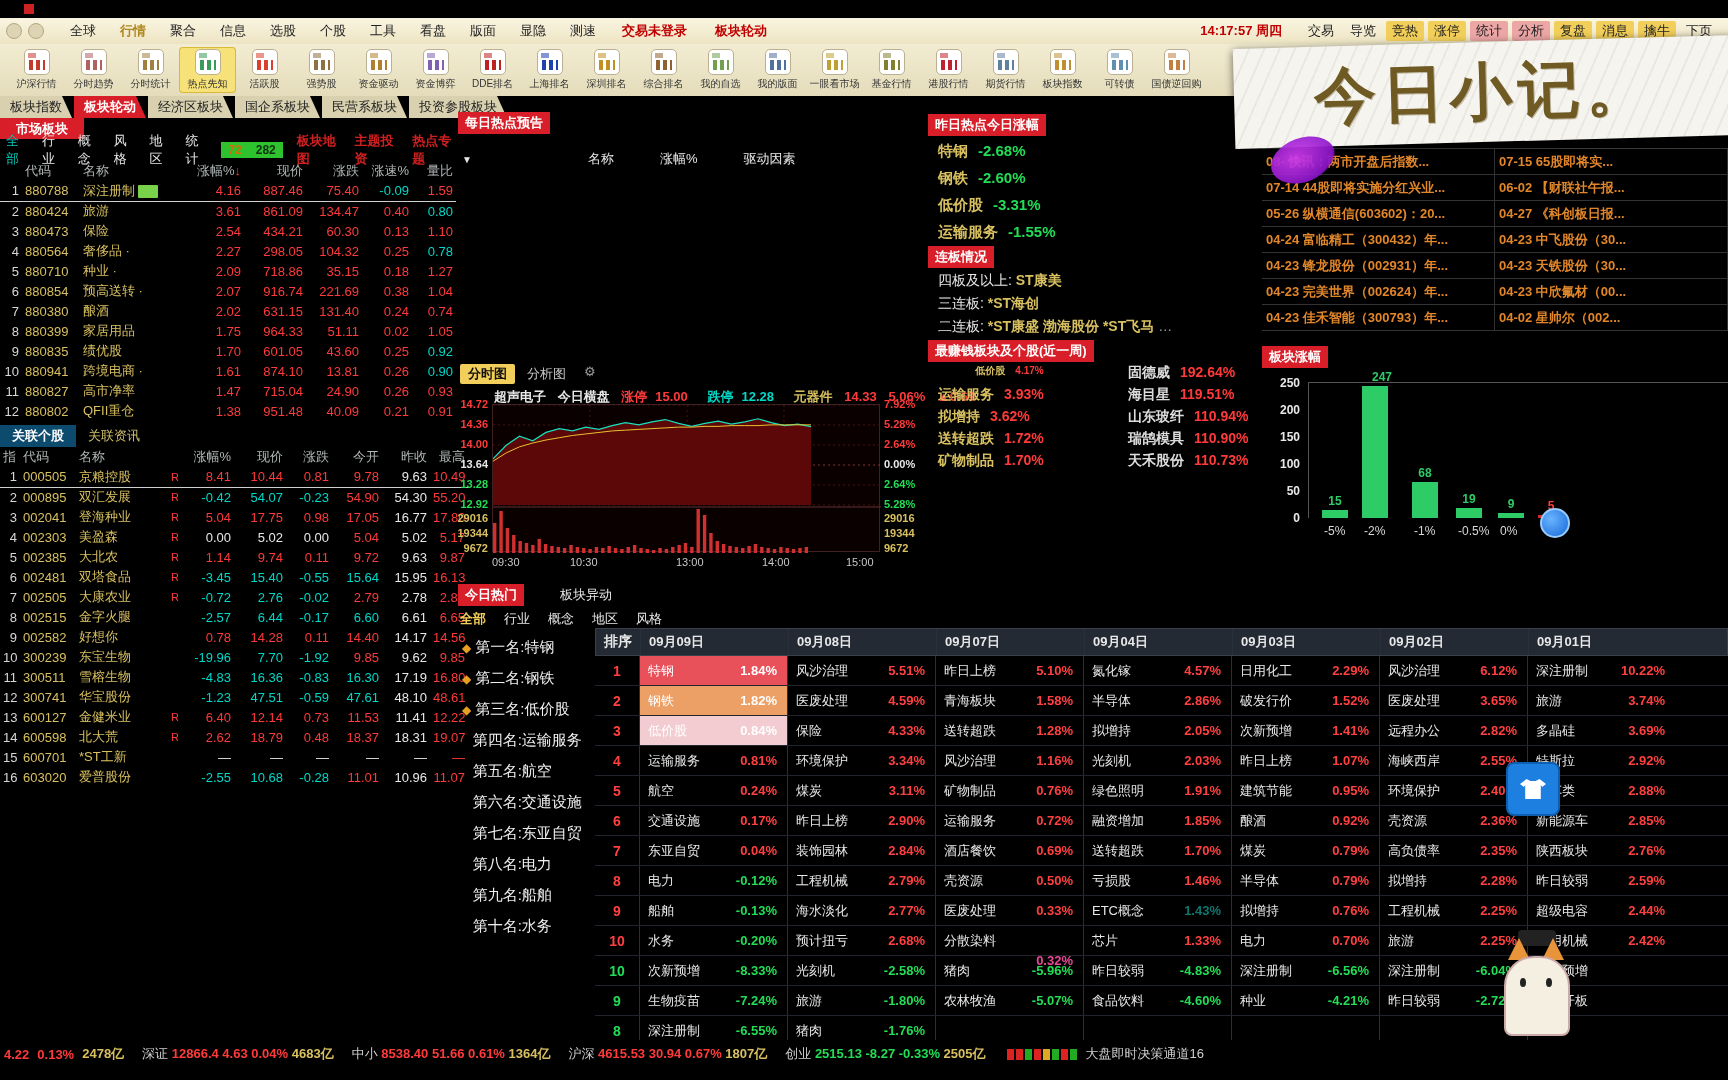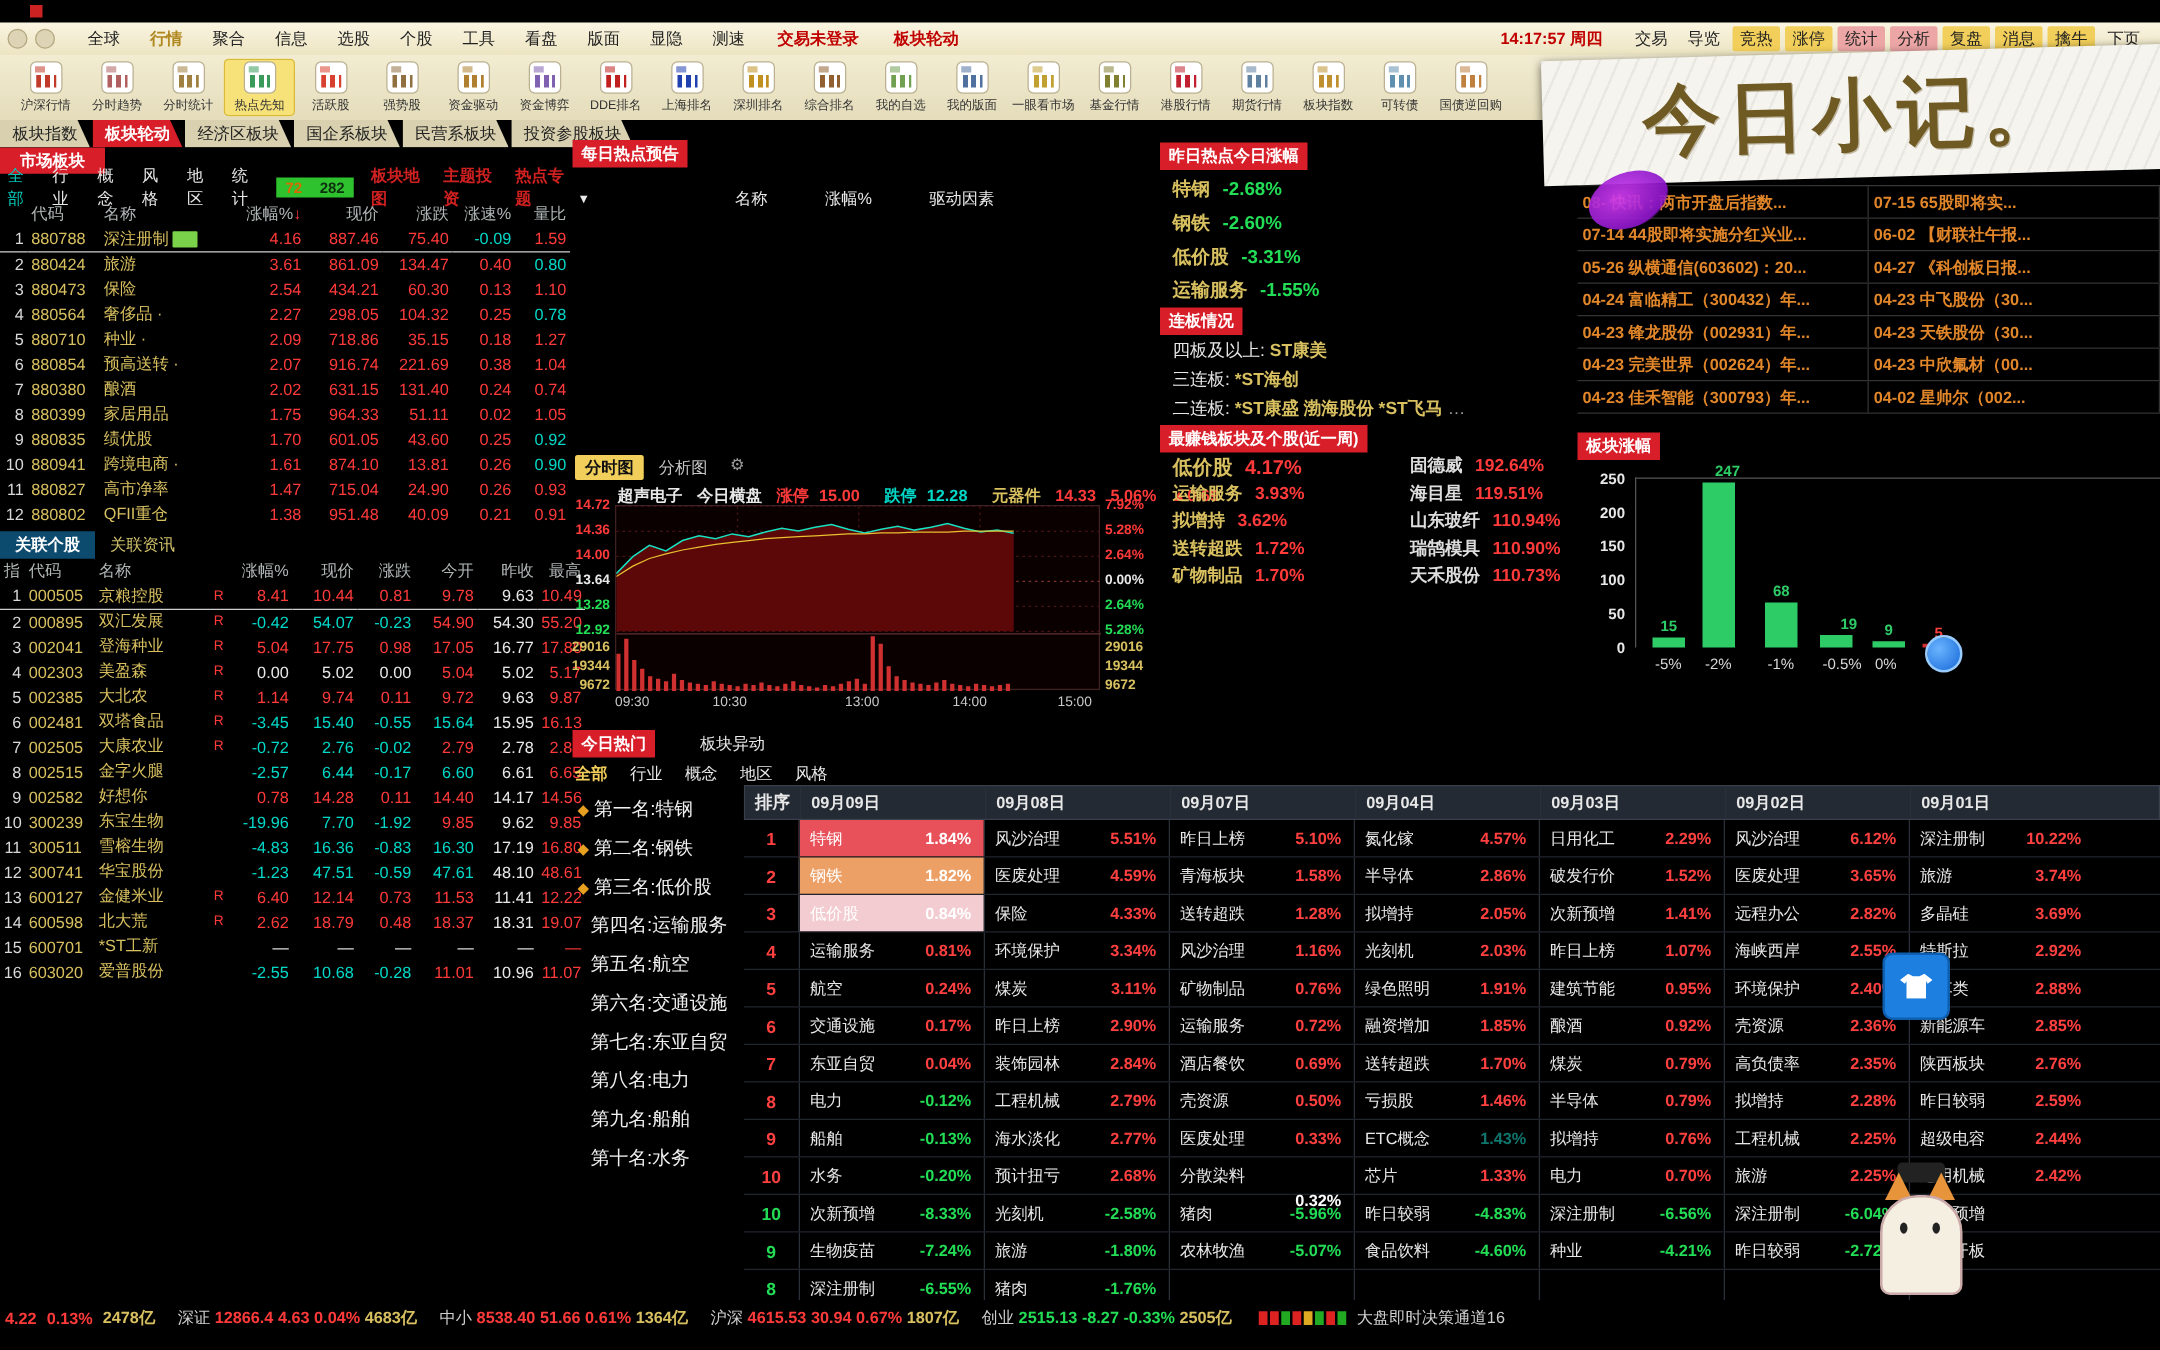--- a/index.html
+++ b/index.html
@@ -870,21 +870,21 @@
 
   <span class="badge abs" style="top:246px;left:928px;">连板情况</span>
   <div class="abs" id="lianban-rows" style="top:272px;left:938px;font-size:14px;">
       <div style="height: 23px;"><span class="white">四板及以上:  </span><span class="yellow b">ST康美</span></div>
       <div style="height: 23px;"><span class="white">三连板:  </span><span class="yellow b">*ST海创</span></div>
       <div style="height: 23px;"><span class="white">二连板:  </span><span class="yellow b">*ST康盛  渤海股份  *ST飞马</span><span class="gray">  …</span></div>
     </div>
 
   <span class="badge abs" style="top:340px;left:928px;">最赚钱板块及个股(近一周)</span>
   <div class="abs" id="money-sectors" style="top:364px;left:938px;">
-      <div class="kv" style="height: 22px; font-size: 16px;"><span class="k">低价股</span><span class="red">4.17%</span></div>
+      <div class="kv" style="height: 22px; font-size: 10px; text-align: right;"><span class="k">低价股</span><span class="red">4.17%</span></div>
       <div class="kv" style="height: 22px; font-size: 14px;"><span class="k">运输服务</span><span class="red">3.93%</span></div>
       <div class="kv" style="height: 22px; font-size: 14px;"><span class="k">拟增持</span><span class="red">3.62%</span></div>
       <div class="kv" style="height: 22px; font-size: 14px;"><span class="k">送转超跌</span><span class="red">1.72%</span></div>
       <div class="kv" style="height: 22px; font-size: 14px;"><span class="k">矿物制品</span><span class="red">1.70%</span></div>
     </div>
   <div class="abs" id="money-stocks" style="top:364px;left:1128px;">
       <div class="kv" style="height: 22px; font-size: 14px;"><span class="k" style="color: rgb(221, 221, 221);">固德威</span><span class="red">192.64%</span></div>
       <div class="kv" style="height: 22px; font-size: 14px;"><span class="k" style="color: rgb(221, 221, 221);">海目星</span><span class="red">119.51%</span></div>
       <div class="kv" style="height: 22px; font-size: 14px;"><span class="k" style="color: rgb(221, 221, 221);">山东玻纤</span><span class="red">110.94%</span></div>
       <div class="kv" style="height: 22px; font-size: 14px;"><span class="k" style="color: rgb(221, 221, 221);">瑞鹄模具</span><span class="red">110.90%</span></div>
@@ -931,21 +931,21 @@
       <div class="tick" style="top: 83px; left: 8px;">100</div>
       <div class="tick" style="top: 110px; left: 8px;">50</div>
       <div class="tick" style="top: 137px; left: 8px;">0</div>
       <div class="bar" style="left: 60px; top: 135.96px; height: 8.04px; background: rgb(46, 204, 102);"></div>
       <div class="bar-lbl" style="left: 56px; top: 119.96px; color: rgb(46, 204, 102);">15</div>
       <div class="bar" style="left: 100px; top: 11.608px; height: 132.392px; background: rgb(46, 204, 102);"></div>
       <div class="bar-lbl" style="left: 96px; top: -4.392px; color: rgb(46, 204, 102); text-align: right;">247</div>
       <div class="bar" style="left: 150px; top: 107.552px; height: 36.448px; background: rgb(46, 204, 102);"></div>
       <div class="bar-lbl" style="left: 146px; top: 91.552px; color: rgb(46, 204, 102);">68</div>
       <div class="bar" style="left: 194px; top: 133.816px; height: 10.184px; background: rgb(46, 204, 102);"></div>
-      <div class="bar-lbl" style="left: 200px; top: 117.816px; color: rgb(46, 204, 102);">19</div>
+      <div class="bar-lbl" style="left: 190px; top: 117.816px; color: rgb(46, 204, 102);">19</div>
       <div class="bar" style="left: 236px; top: 139.176px; height: 4.824px; background: rgb(46, 204, 102);"></div>
       <div class="bar-lbl" style="left: 232px; top: 123.176px; color: rgb(46, 204, 102);">9</div>
       <div class="bar" style="left: 276px; top: 141.32px; height: 2.68px; background: rgb(208, 48, 48);"></div>
       <div class="bar-lbl" style="left: 272px; top: 125.32px; color: rgb(255, 64, 64);">5</div>
       <div class="bx" style="left: 62px; top: 150px;">-5%</div>
       <div class="bx" style="left: 102px; top: 150px;">-2%</div>
       <div class="bx" style="left: 152px; top: 150px;">-1%</div>
       <div class="bx" style="left: 196px; top: 150px;">-0.5%</div>
       <div class="bx" style="left: 238px; top: 150px;">0%</div>
       <div class="bx" style="left: 278px; top: 150px;"></div>
@@ -1260,21 +1260,21 @@
         <div class="bt-cell">
           <span class="n">水务</span>
           <span class="v" style="color: rgb(34, 221, 85);">-0.20%</span>
         </div>
         <div class="bt-cell">
           <span class="n">预计扭亏</span>
           <span class="v" style="color: rgb(255, 64, 64);">2.68%</span>
         </div>
         <div class="bt-cell">
           <span class="n">分散染料</span>
-          <span class="v" style="color: #ffffff; margin-top: 40px;">0.32%</span>
+          <span class="v" style="color: #ec4899; margin-top: 40px;">0.32%</span>
         </div>
         <div class="bt-cell">
           <span class="n">芯片</span>
           <span class="v" style="color: rgb(255, 64, 64);">1.33%</span>
         </div>
         <div class="bt-cell">
           <span class="n">电力</span>
           <span class="v" style="color: rgb(255, 64, 64);">0.70%</span>
         </div>
         <div class="bt-cell">

